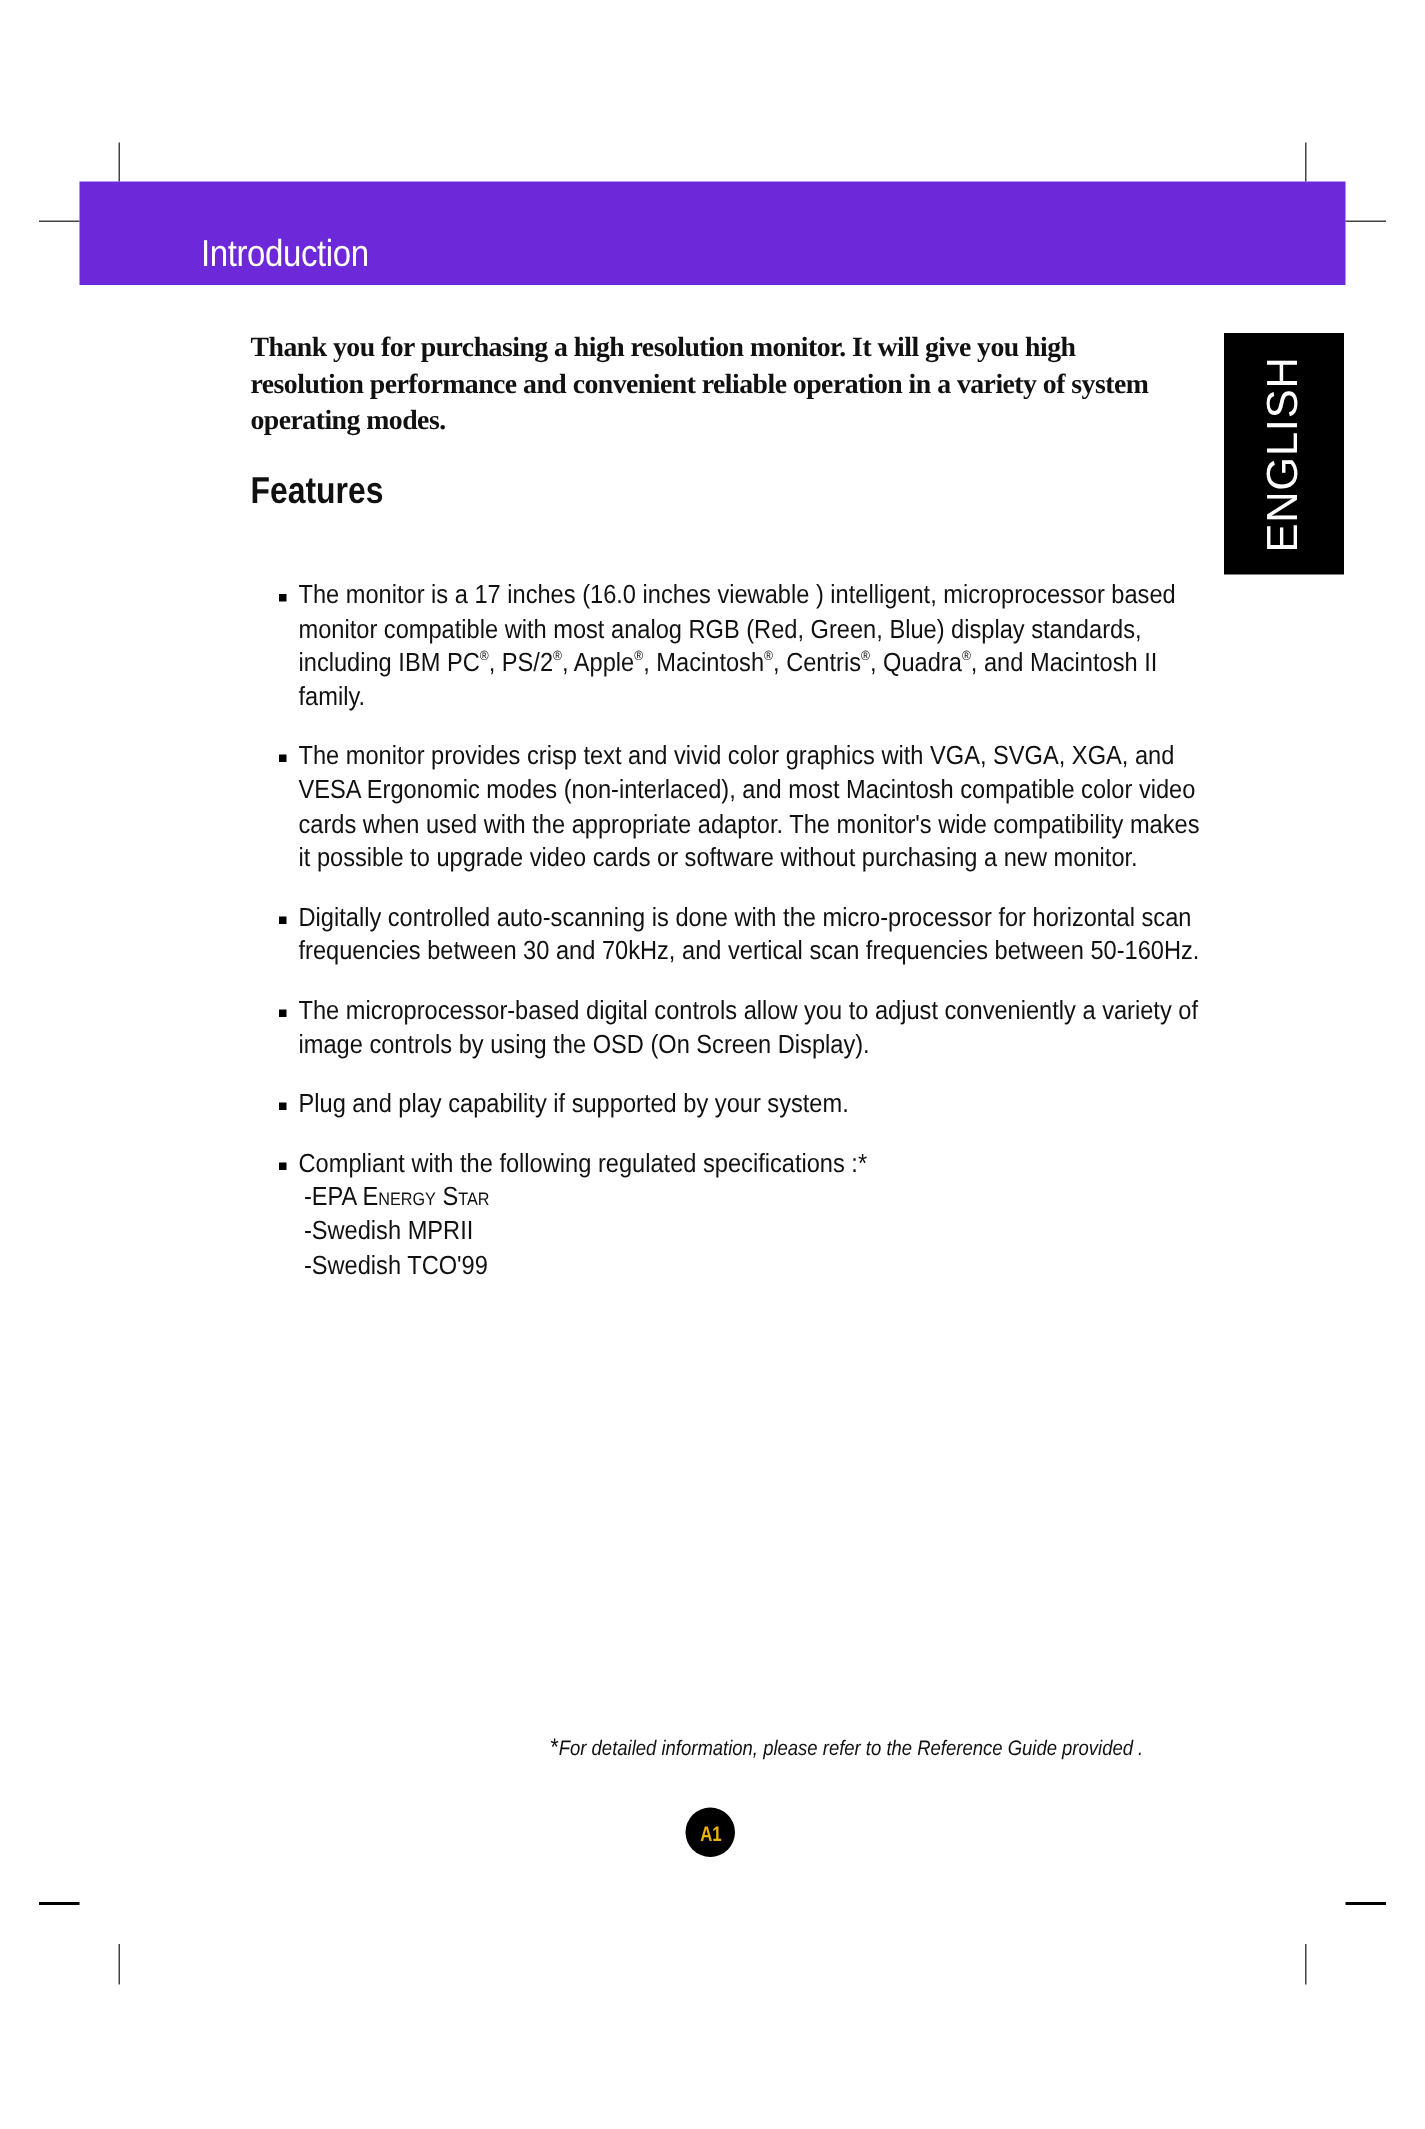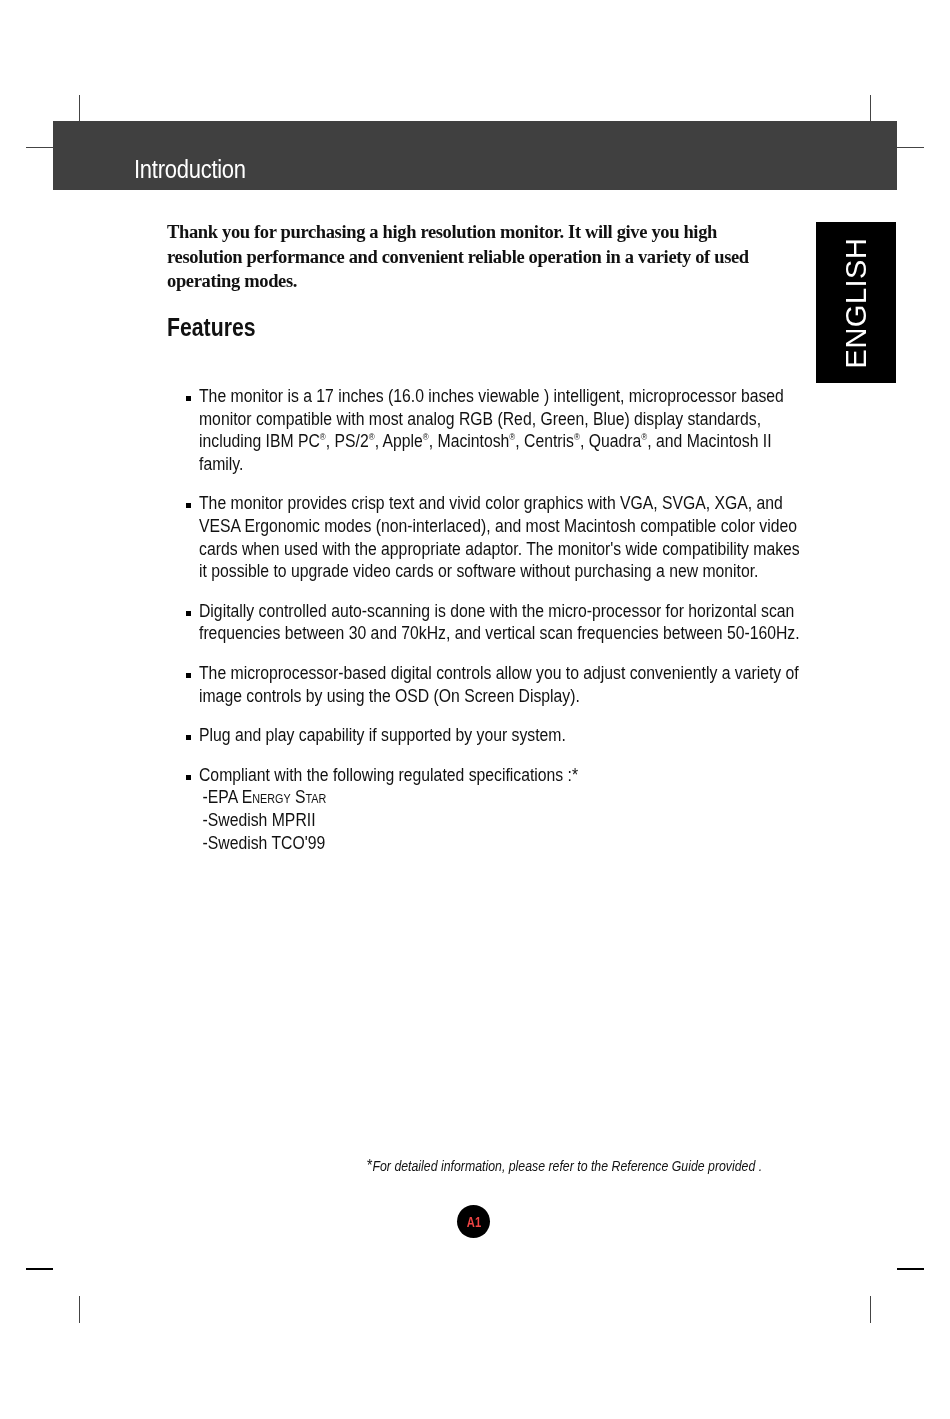--- a/index.html
+++ b/index.html
@@ -1,34 +1,34 @@
 <!DOCTYPE html>
 <html><head>
   <meta charset="utf-8">
   <style>
     html, body { margin: 0; padding: 0; background: #ffffff; }
     body { width: 950px; height: 1419px; position: relative; overflow: hidden; color: #111; }
     .crop { position: absolute; background: #444; }
-    .header-bar { position: absolute; left: 53px; top: 121px; width: 844px; height: 69px; background: #404040; }
+    .header-bar { position: absolute; left: 53px; top: 121px; width: 844px; height: 69px; background: #6d28d9; }
     .header-title { position: absolute; left: 81px; top: 34px; color: #fff; font-family: "Liberation Sans", sans-serif; font-size: 25px; transform: scaleX(0.88); transform-origin: left top; letter-spacing: -0.3px; }
     .lang-tab { position: absolute; left: 816px; top: 222px; width: 80px; height: 161px; background: #000; }
     .lang-label { position: absolute; left: 50%; top: 50%; color: #fff; font-family: "Liberation Sans", sans-serif; font-size: 29px; transform: translate(-50%, -50%) rotate(-90deg); white-space: nowrap; letter-spacing: 0.5px; }
     .intro { position: absolute; left: 167px; top: 220px; width: 600px; font-family: "Liberation Serif", serif; font-weight: bold; font-size: 18.5px; line-height: 24.5px; letter-spacing: -0.35px; }
     .features-heading { position: absolute; left: 167px; top: 313px; font-family: "Liberation Sans", sans-serif; font-weight: bold; font-size: 25px; transform: scaleX(0.85); transform-origin: left top; }
     .features-list { position: absolute; left: 167px; top: 369px; width: 640px; margin: 16px; padding: 0; list-style: none; font-family: "Liberation Sans", sans-serif; font-size: 17.5px; line-height: 22.6px; }
     .feature-item { position: relative; padding-left: 16px; margin-bottom: 17px; }
     .feature-text { display: inline-block; transform: scaleX(0.9); transform-origin: left top; width: 680px; }
     .bullet { position: absolute; left: 3px; top: 11px; width: 5px; height: 5px; background: #000; }
     .sup { font-size: 9px; vertical-align: super; line-height: 0; }
     .sub-list { margin: 0; padding: 0 0 0 4px; list-style: none; }
     .sub-item { line-height: 22.6px; }
     .smallcaps { font-variant: small-caps; }
     .footnote { position: absolute; left: 367px; top: 1157px; font-family: "Liberation Sans", sans-serif; font-style: italic; font-size: 14px; transform: scaleX(0.88); transform-origin: left top; white-space: nowrap; }
     .footnote .star { font-style: normal; font-size: 16px; }
-    .page-badge { position: absolute; left: 457px; top: 1205px; width: 33px; height: 33px; border-radius: 50%; background: #000; color: #ef4444; font-family: "Liberation Sans", sans-serif; font-weight: bold; font-size: 14px; display: flex; align-items: center; justify-content: center; }
+    .page-badge { position: absolute; left: 457px; top: 1205px; width: 33px; height: 33px; border-radius: 50%; background: #000; color: #eab308; font-family: "Liberation Sans", sans-serif; font-weight: bold; font-size: 14px; display: flex; align-items: center; justify-content: center; }
     .page-badge span { transform: scaleX(0.8); display: inline-block; }
   </style>
 </head>
 <body>
 
 <div class="crop" style="left:79px;top:95px;width:1px;height:26px;"></div>
 <div class="crop" style="left:870px;top:95px;width:1px;height:26px;"></div>
 <div class="crop" style="left:26px;top:147px;width:27px;height:1px;"></div>
 <div class="crop" style="left:897px;top:147px;width:27px;height:1px;"></div>
 <div class="crop" style="left:26px;top:1268px;width:27px;height:2px;background:#000;"></div>
@@ -37,21 +37,21 @@
 <div class="crop" style="left:870px;top:1296px;width:1px;height:27px;"></div>
 
 <div class="header-bar">
   <div class="header-title">Introduction</div>
 </div>
 
 <div class="lang-tab">
   <div class="lang-label">ENGLISH</div>
 </div>
 
-<p class="intro" style="margin:0;">Thank you for purchasing a high resolution monitor. It will give you high resolution performance and convenient reliable operation in a variety of used operating modes.</p>
+<p class="intro" style="margin:0;">Thank you for purchasing a high resolution monitor. It will give you high resolution performance and convenient reliable operation in a variety of system operating modes.</p>
 
 <div class="features-heading">Features</div>
 
 <ul class="features-list">
   <li class="feature-item">
     <span class="bullet"></span>
     <span class="feature-text"><span>The monitor is a 17 inches (16.0 inches viewable ) intelligent, microprocessor based monitor compatible with most analog RGB (Red, Green, Blue) display standards, including IBM PC</span><span class="sup">®</span><span>, PS/2</span><span class="sup">®</span><span>, Apple</span><span class="sup">®</span><span>, Macintosh</span><span class="sup">®</span><span>, Centris</span><span class="sup">®</span><span>, Quadra</span><span class="sup">®</span><span>, and Macintosh II family.</span></span>
   </li>
   <li class="feature-item">
     <span class="bullet"></span>

